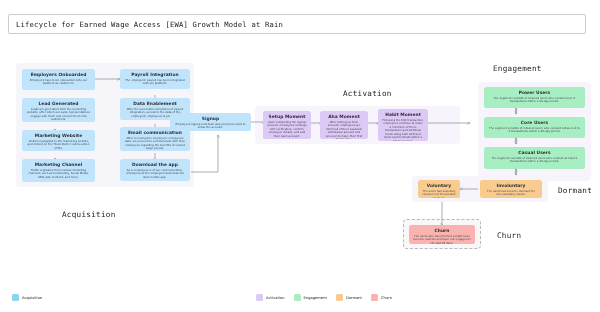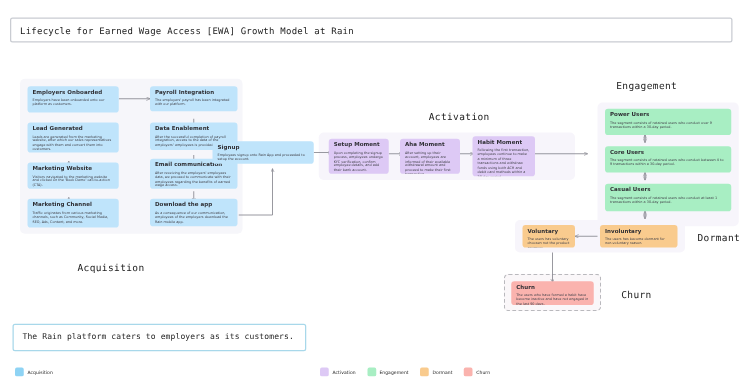--- a/index.html
+++ b/index.html
@@ -1,21 +1,21 @@
 <!DOCTYPE html>
 <html><head>
 <meta charset="utf-8">
 <style>
   html,body{margin:0;padding:0;}
   body{
     width:600px;height:312px;position:relative;overflow:hidden;
     background:#ffffff;
     font-family:"DejaVu Sans",sans-serif;
   }
-  .canvas{position:absolute;inset:0;}
+  .canvas{position:absolute;inset:0;text-align:center;}
   svg.wires{position:absolute;left:0;top:0;width:600px;height:312px;pointer-events:none;}
 
   
   .titlebar{
     position:absolute;left:8px;top:14px;width:578px;height:20px;
     border:1px solid #c9ccd2;border-radius:2px;background:#fff;
     display:flex;align-items:center;padding:0 7px;box-sizing:border-box;
   }
   .titlebar span{
     font-family:"DejaVu Sans Mono","Liberation Mono",monospace;
@@ -210,23 +210,20 @@
     <span class="nt">Churn</span>
     <span class="nd">The users who have formed a habit have become inactive and have not engaged in the last 90 days.</span>
   </div>
 
   <div class="stagelabel" style="left:62px;top:210px;">Acquisition</div>
   <div class="stagelabel" style="left:343px;top:89px;">Activation</div>
   <div class="stagelabel" style="left:493px;top:64px;">Engagement</div>
   <div class="stagelabel" style="left:558px;top:186px;">Dormant</div>
   <div class="stagelabel" style="left:497px;top:231px;">Churn</div>
 
-  <div class="note blue" style="left:10px;top:259px;width:235px;height:22px;">
-    <span>The Rain platform caters to employers as its customers.</span>
-  </div>
 
   <div class="legend" style="left:12px;top:294px;">
     <span class="sw" style="background:#8ed3f4;"></span>
     <span class="lb">Acquisition</span>
   </div>
 
   <div class="legend-group" style="left:256px;top:294px;">
     <span class="legend" style="position:relative;left:0;top:0;">
       <span class="sw" style="background:#ddc9f5;"></span>
       <span class="lb">Activation</span>

